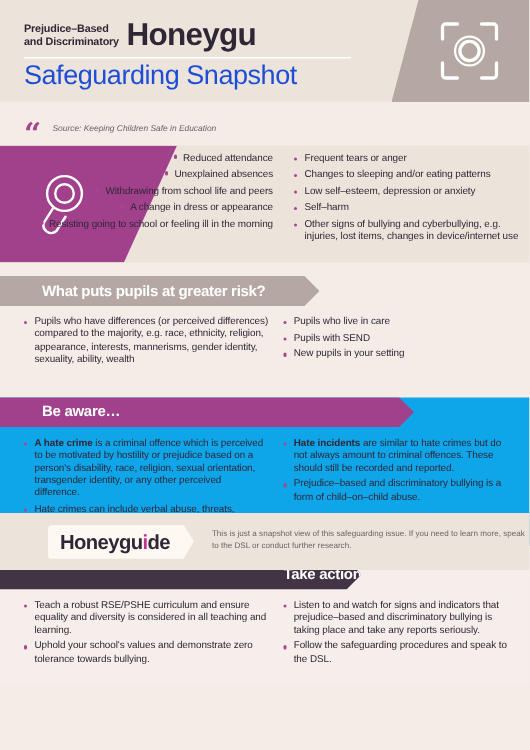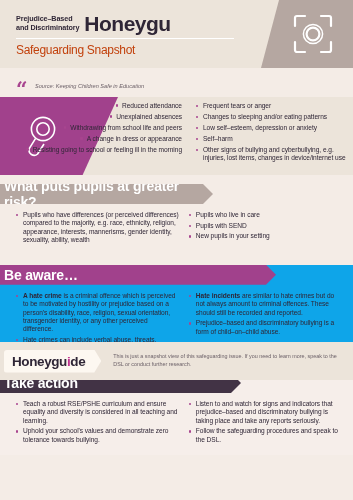--- a/index.html
+++ b/index.html
@@ -27,21 +27,21 @@
     font-size: 7.2px; font-weight: bold; color: #2f2636;
     line-height: 8.4px; letter-spacing: -0.1px; padding-bottom: 2px;
   }
   .kicker div { white-space: nowrap; }
   .bigword {
     font-size: 21px; font-weight: bold; color: #2f2636;
     line-height: 21px; letter-spacing: -0.5px;
   }
   .rule { width: 218px; height: 1.1px; background: #ffffff; margin: 4px 0 3px 0; }
   .subtitle {
-    font-size: 12px; color: #c2410c; letter-spacing: -0.3px; line-height: 17px;
+    font-size: 18px; color: #1d4ed8; letter-spacing: -0.3px; line-height: 17px;
   }
   .snap-icon { position: absolute; right: 20px; top: 14px; width: 40px; height: 40px; }
 
   
   .quote-band { position: relative; padding: 11px 18px 8px 16px; background: #f4ece6; }
   .quote-inner { position: relative; padding-left: 19px; }
   .qmark {
     position: absolute; left: 0; top: -1px;
     font-size: 20px; font-weight: bold; color: #a8458f;
     font-family: "DejaVu Serif", serif; line-height: 14px;
@@ -91,42 +91,42 @@
     display: inline-block; width: 2.4px; height: 2.4px; border-radius: 50%;
     background: #a8458f; vertical-align: 1.5px; margin-right: 4px;
   }
   .signs-left li::before { display: none; }
   .signs-left { padding-right: 14px; text-align: right; }
   .signs-left li { white-space: nowrap; }
 
   
   .banner {
     position: relative; height: 20px; display: flex; align-items: center;
-    padding-left: 4px; margin-top: 9px; color: #ffffff;
-    font-size: 14px; font-weight: bold; letter-spacing: -0.2px;
+    padding-left: 28px; margin-top: 9px; color: #ffffff;
+    font-size: 10px; font-weight: bold; letter-spacing: -0.2px;
   }
   .banner-tan  { background: #b5a7a1; width: 213px; clip-path: polygon(0 0, 203px 0, 213px 50%, 203px 100%, 0 100%); }
   .banner-mag  { background: #a1418c; width: 276px; clip-path: polygon(0 0, 266px 0, 276px 50%, 266px 100%, 0 100%); }
-  .banner-dark { background: #423345; width: 241px; clip-path: polygon(0 0, 231px 0, 241px 50%, 231px 100%, 0 100%); }
+  .banner-dark { background: #423345; width: 241px; clip-path: polygon(0 0, 231px 0, 241px 50%, 231px 100%, 0 100%); justify-content: flex-end; }
 
   .section-body { display: flex; padding: 7px 14px 0 16px; }
   .col-l { width: 178px; padding-right: 10px; }
   .col-r { width: 155px; }
   .section-body ul.blist li { margin-bottom: 2.2px; }
 
   .sec-risk { background: #f4ece6; padding-bottom: 9px; }
   .sec-aware { background: #0ea5e9; padding-bottom: 9px; }
   .sec-action { background: #f6eeea; padding-bottom: 9px; }
 
   strong { font-weight: bold; }
 
   
   .footer {
     position: absolute; left: 0; bottom: 0; width: 353px; height: 38px;
-    background: #ece4da; display: flex; align-items: center; padding-left: 4px;
+    background: #ece4da; display: flex; align-items: center; padding-left: 32px;
   }
   .logo {
     background: #fdf8f1; border-radius: 3px; padding: 4px 9px 4px 8px;
     font-size: 13.5px; font-weight: bold; color: #2f2636; letter-spacing: -0.4px;
     clip-path: polygon(0 0, calc(100% - 7px) 0, 100% 50%, calc(100% - 7px) 100%, 0 100%);
     padding-right: 16px;
   }
   .logo .dot-i { color: #c0338f; }
   .foot-note {
     margin-left: 12px; font-size: 5.4px; color: #6c6168;

